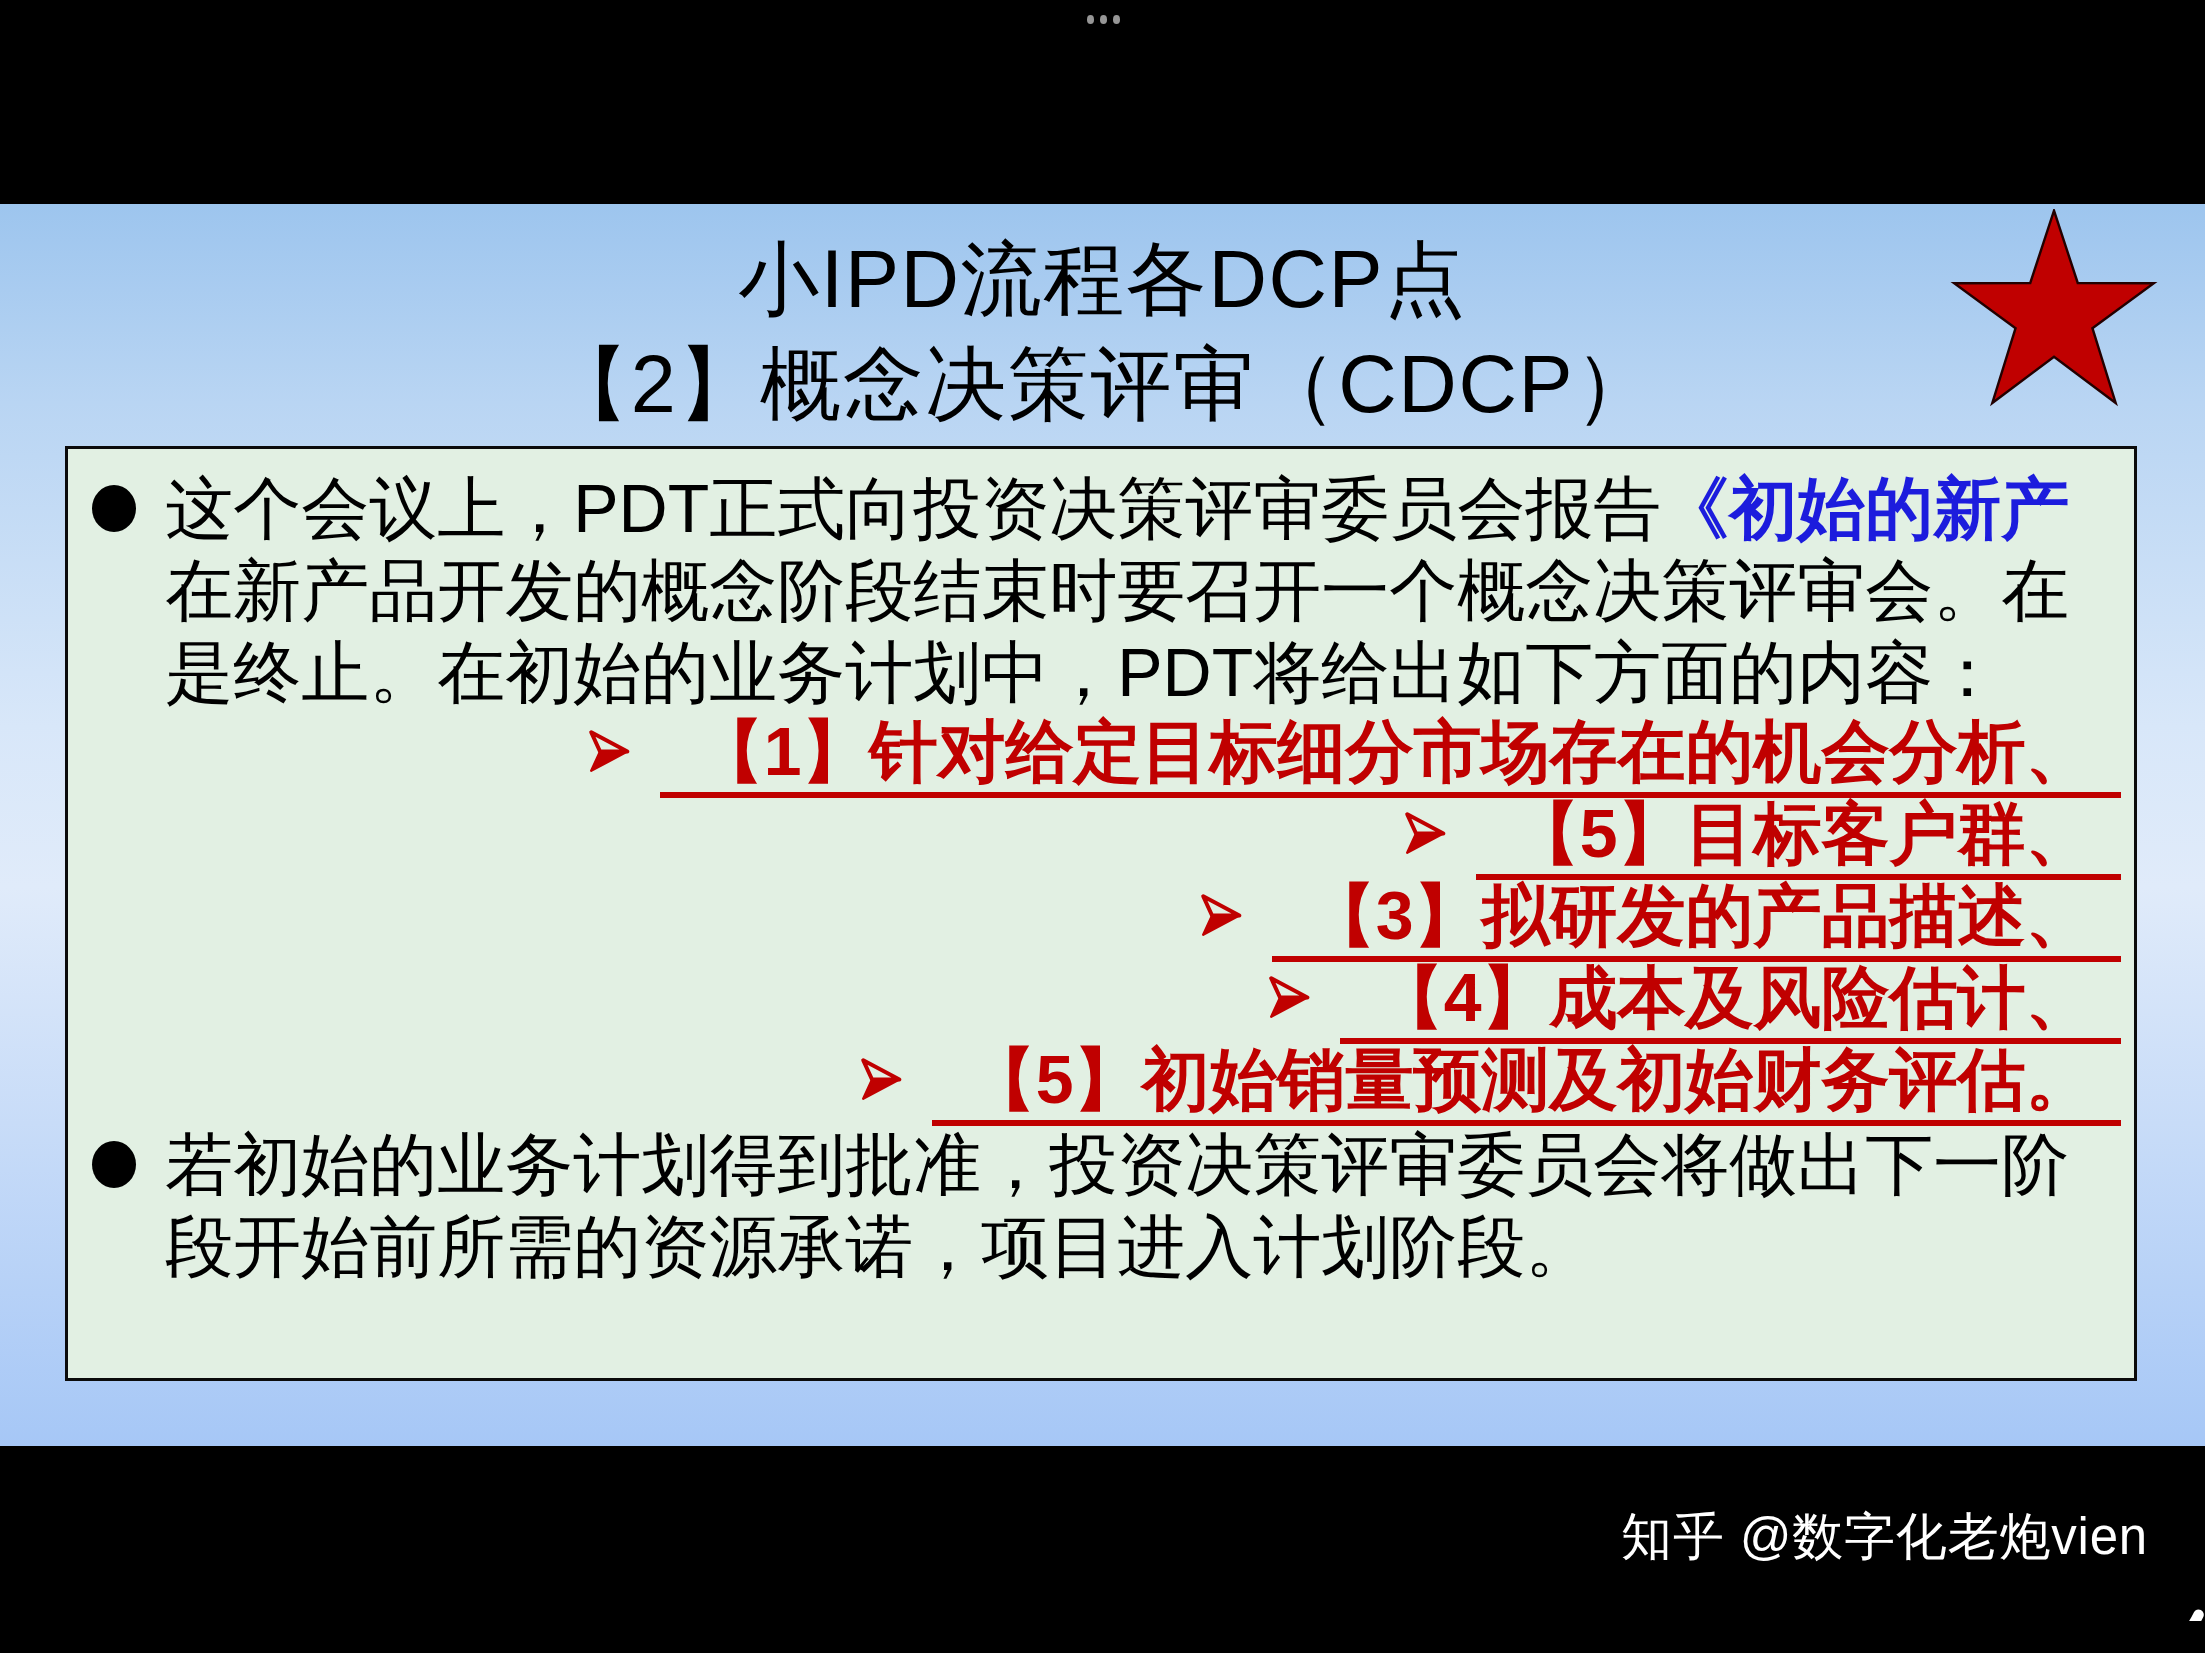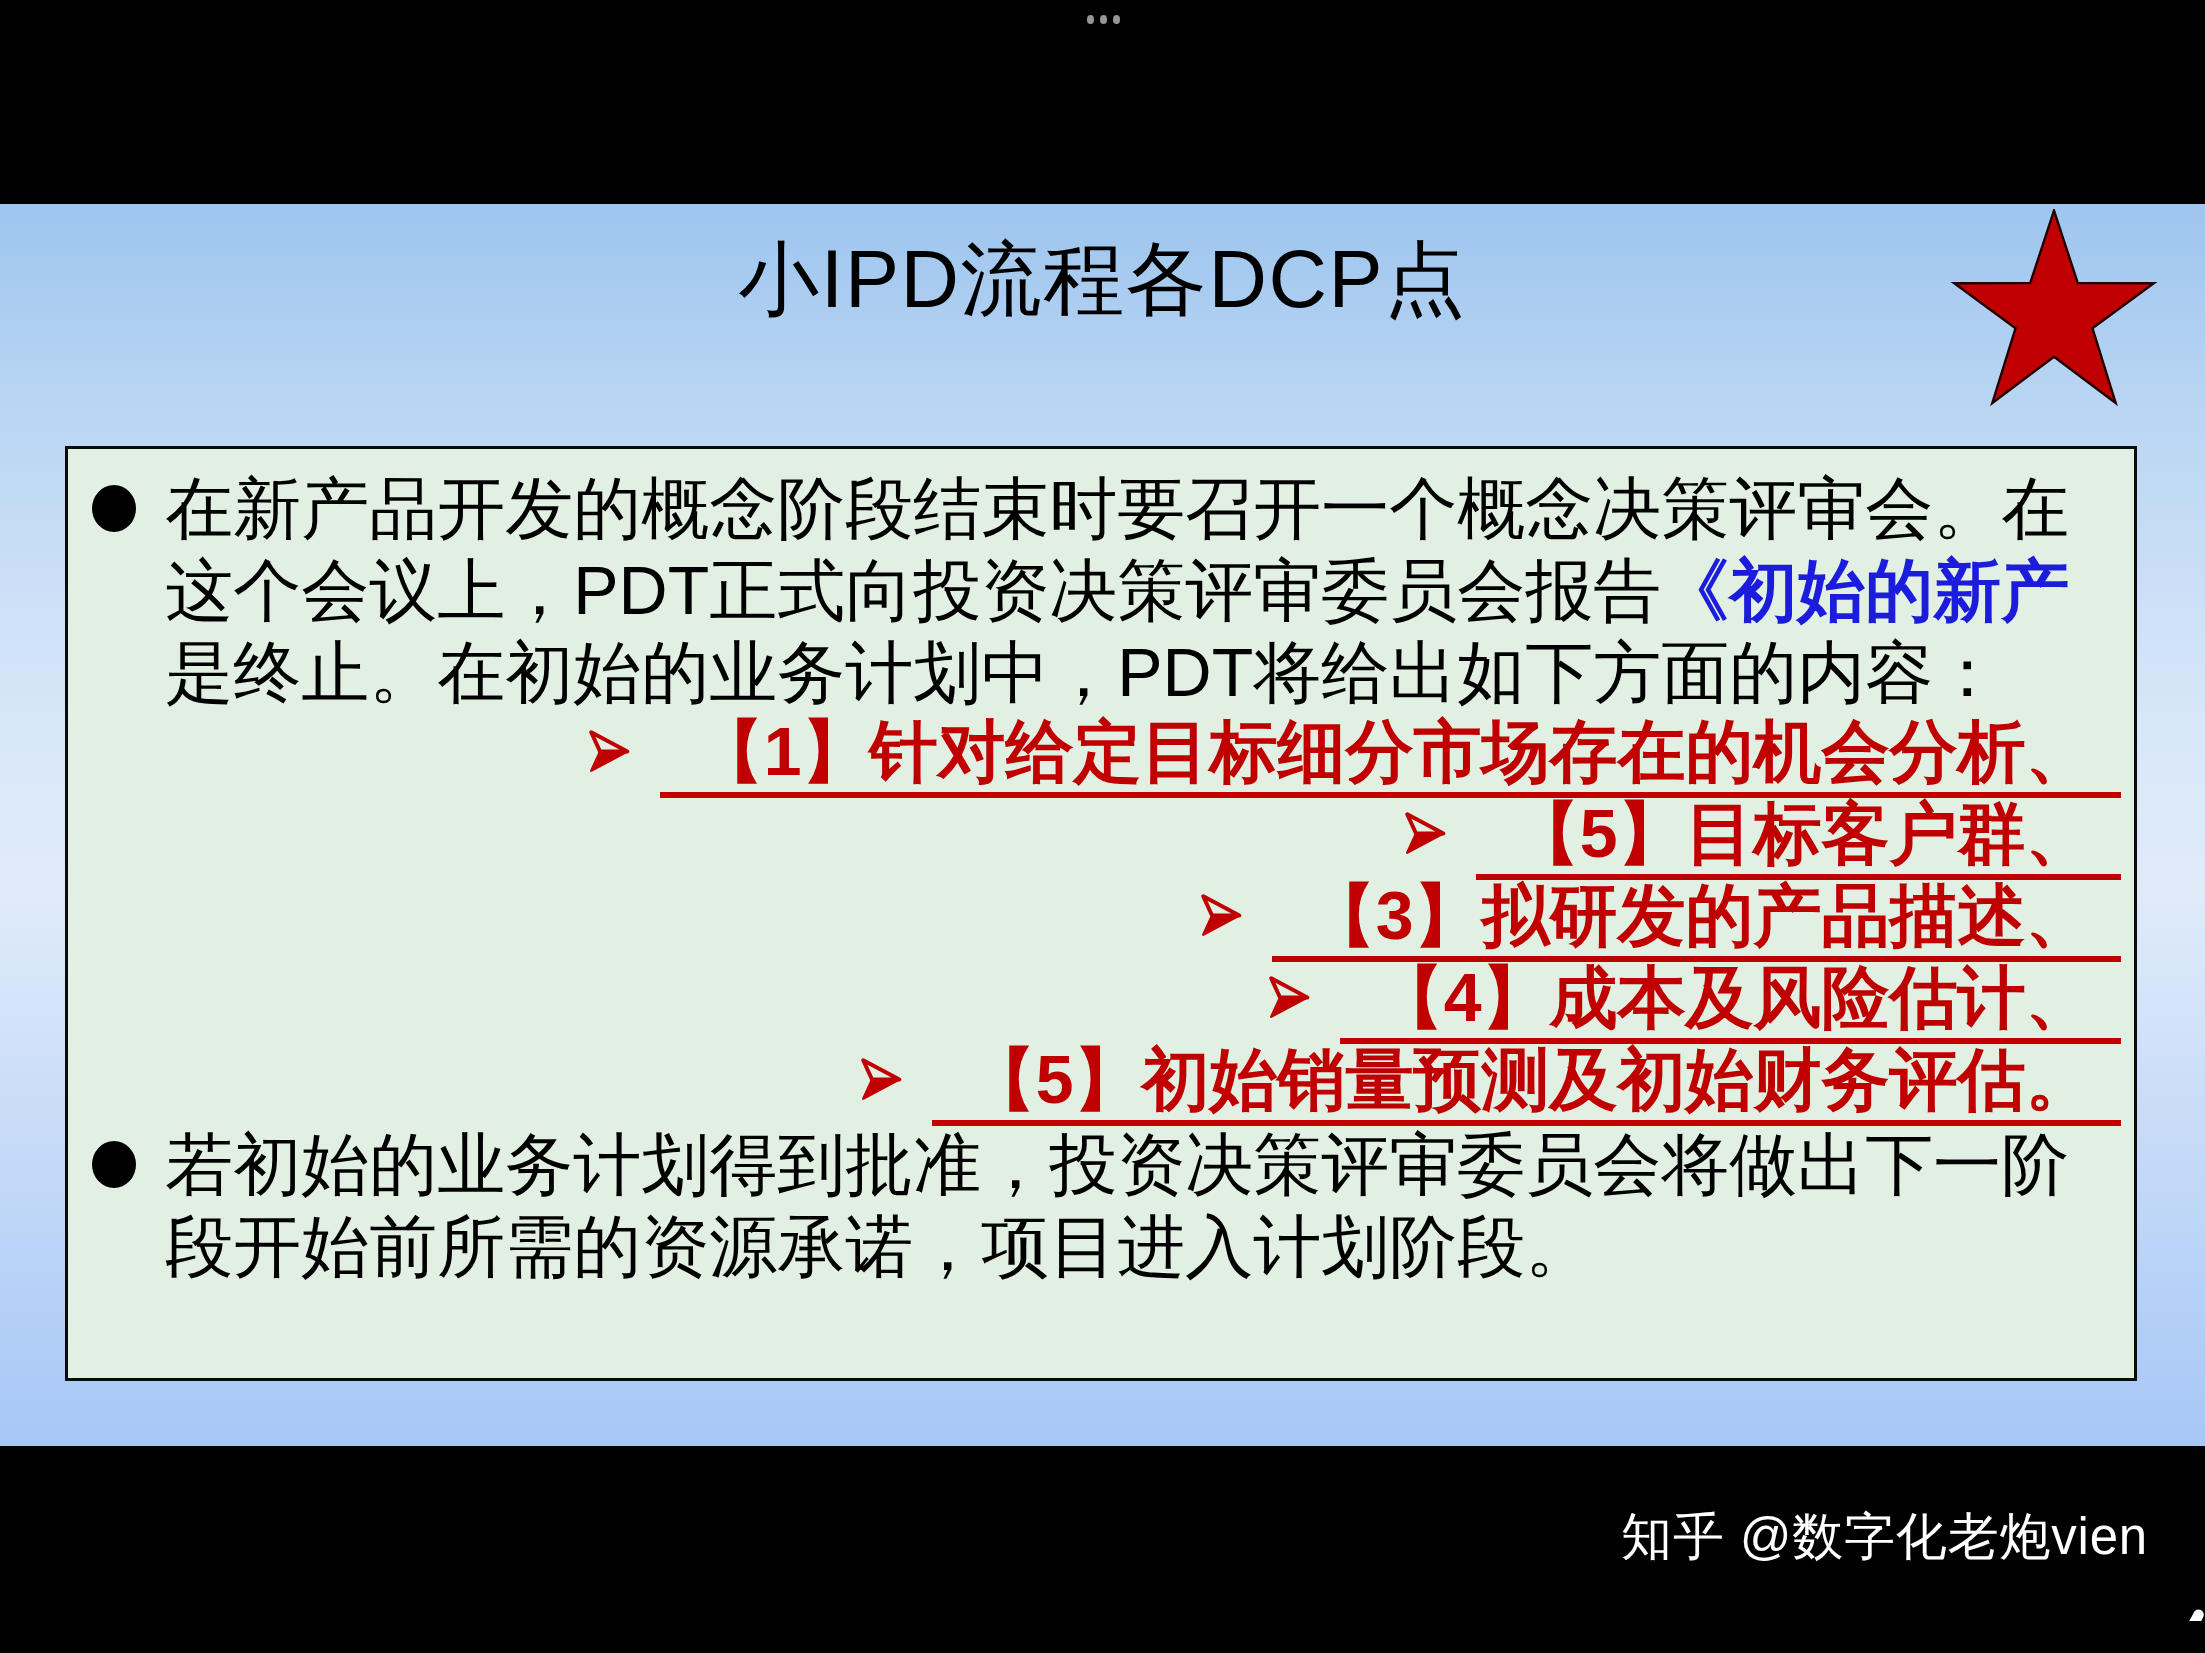--- a/index.html
+++ b/index.html
@@ -46,33 +46,34 @@
   <div class="pill">
     <div class="dot-sm"></div>
     <div class="dot-sm"></div>
     <div class="dot-sm"></div>
   </div>
 
   <div class="slide">
 
     <div class="slide-title">
       <div>小IPD流程各DCP点</div>
+      <div>【2】概念决策评审（CDCP）</div>
     </div>
 
     <svg class="star" width="218" height="202" viewBox="0 0 270 250">
       <polygon points="135,2 164.4,91.5 258.6,91.8 182.6,147.5 211.4,240.2 135,183 58.6,240.2 87.4,147.5 11.4,91.8 105.6,91.5" fill="#c00000" stroke="#230000" stroke-width="3"></polygon>
     </svg>
 
     <div class="content-box">
 
       <div class="bullet-row">
         <span class="dot"></span>
         <div class="bullet-text">
+            <div class="line"><span>这个会议上，PDT正式向投资决策评审委员会报告</span><span class="c-blue">《初始的新产</span></div>
             <div class="line"><span>在新产品开发的概念阶段结束时要召开一个概念决策评审会。在</span></div>
-            <div class="line"><span>这个会议上，PDT正式向投资决策评审委员会报告</span><span class="c-blue">《初始的新产</span></div>
             <div class="line"><span>是终止。在初始的业务计划中，PDT将给出如下方面的内容：</span></div>
           </div>
       </div>
 
       <div class="items">
           <div class="item-row">
             <svg class="arrow" width="47" height="45" viewBox="0 0 58 56">
               <path d="M5,4 L50,28 L16,28 Z" fill="none" stroke="#c00000" stroke-width="5" stroke-linejoin="round"></path>
               <path d="M16,28 L50,28 L5,52 Z" fill="#c00000" stroke="#c00000" stroke-width="3" stroke-linejoin="round"></path>
             </svg>

